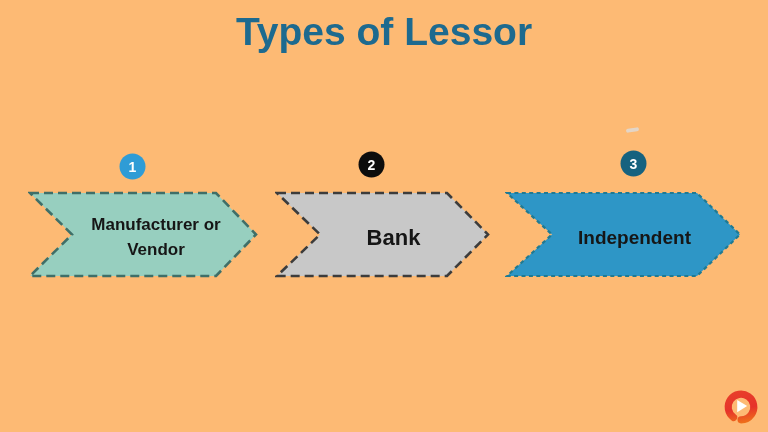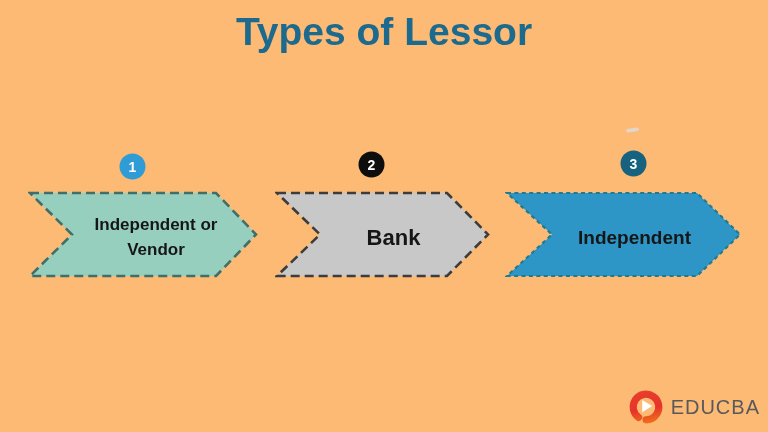--- a/index.html
+++ b/index.html
@@ -59,21 +59,21 @@
 
   <div class="step step1">
     <svg class="badge badge1" viewBox="0 0 27 27">
       <circle cx="13.5" cy="13.5" r="13" fill="#2F9CD6"></circle>
       <text x="13.5" y="14">1</text>
     </svg>
     <svg class="step-arrow arrow1" width="230" height="87" viewBox="0 0 230 87">
       <polygon points="2,2 188,2 228,43.5 188,85 2,85 44,43.5" fill="#97CFBF" stroke="#3F6F68"></polygon>
     </svg>
     <div class="step-label label1">
-      <div class="inner">Independent or Vendor</div>
+      <div class="inner">Manufacturer or Vendor</div>
     </div>
   </div>
 
   <div class="step step2">
     <svg class="badge badge2" viewBox="0 0 27 27">
       <circle cx="13.5" cy="13.5" r="13" fill="#0D0D0D"></circle>
       <text x="13.5" y="14">2</text>
     </svg>
     <svg class="step-arrow arrow2" width="215" height="87" viewBox="0 0 215 87">
       <polygon points="2,2 172,2 213,43.5 172,85 2,85 45,43.5" fill="#C8C8C8" stroke="#3C3C3C"></polygon>
@@ -101,16 +101,15 @@
       <defs>
         <linearGradient id="educba-grad" x1="0%" y1="100%" x2="100%" y2="0%">
           <stop offset="0%" stop-color="#E8402A"></stop>
           <stop offset="55%" stop-color="#E6332A"></stop>
           <stop offset="100%" stop-color="#F07818"></stop>
         </linearGradient>
       </defs>
       <circle cx="20" cy="20" r="13.5" fill="none" stroke="url(#educba-grad)" stroke-width="7.5" stroke-linecap="round" stroke-dasharray="76 9" transform="rotate(125 20 20)"></circle>
       <polygon points="16,12.5 26.5,19 16,25.5" fill="#ffffff"></polygon>
     </svg>
-    <span class="brand-text">EDUCBA</span>
   </div>
 
 </div>
 
 </body></html>

